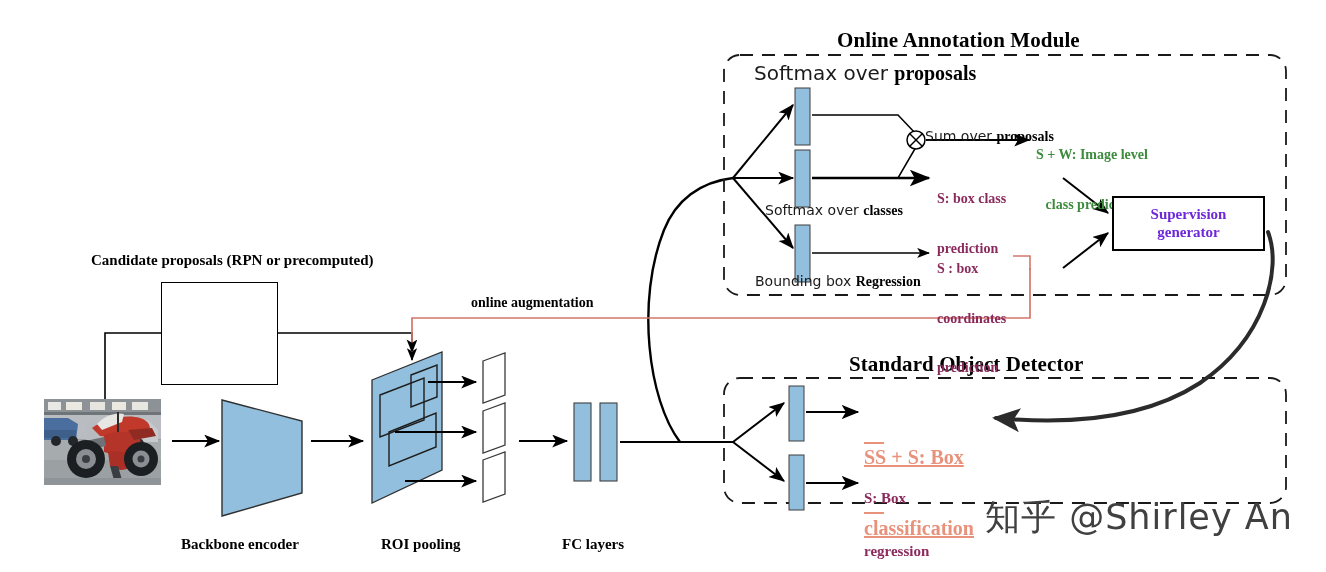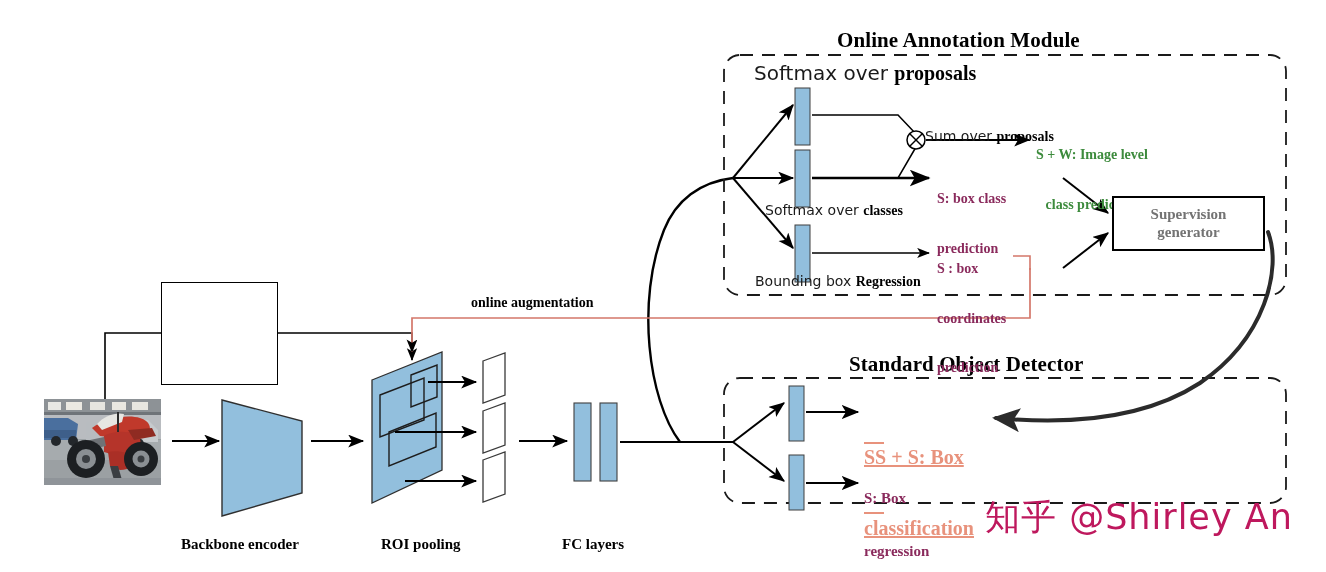--- a/index.html
+++ b/index.html
@@ -85,30 +85,30 @@
     border: 2px solid #000;
     background: #fff;
     box-sizing: border-box;
     display: flex;
     align-items: center;
     justify-content: center;
     flex-direction: column;
     font-family: "Liberation Serif", serif;
     font-weight: bold;
     font-size: 15px;
-    color: #737373;
+    color: #6d28d9;
     line-height: 1.18;
   }
   
   #watermark {
     position: absolute;
     left: 985px; top: 494px;
     font-family: "DejaVu Sans", sans-serif;
     font-size: 35px;
-    color: #be185d;
+    color: #404040;
     letter-spacing: 1px;
     white-space: pre;
   }
 </style>
 </head>
 <body>
 
 <div id="stage">
 
   <svg class="layer" viewBox="0 0 1326 572">
@@ -269,20 +269,21 @@
 
     <line x1="806" y1="412" x2="858" y2="412" stroke="#000" stroke-width="2.2" marker-end="url(#ah)"></line>
     <line x1="806" y1="483" x2="858" y2="483" stroke="#000" stroke-width="2.2" marker-end="url(#ah)"></line>
 
     <path d="M1268,232 C1282,268 1266,338 1200,383 C1140,422 1060,424 996,418" fill="none" stroke="#2b2b2b" stroke-width="4" stroke-linecap="round" marker-end="url(#ah-fat)"></path>
   </svg>
 
   <div class="lbl title" style="left:837px; top:28px;">Online Annotation Module</div>
   <div class="lbl title" style="left:849px; top:352px;">Standard Object Detector</div>
 
+  <div class="lbl serif-b" style="left:91px; top:252px; font-size:15px;">Candidate proposals (RPN or precomputed)</div>
   <div class="lbl serif-b" style="left:181px; top:536px; font-size:15px;">Backbone encoder</div>
   <div class="lbl serif-b" style="left:381px; top:536px; font-size:15px;">ROI pooling</div>
   <div class="lbl serif-b" style="left:562px; top:536px; font-size:15px;">FC layers</div>
   <div class="lbl serif-b" style="left:471px; top:295px; font-size:14px;">online augmentation</div>
 
   <div class="lbl sans" style="left:754px; top:62px; font-size:20px;"><span>Softmax over </span><span class="em">proposals</span></div>
 
   <div class="lbl sans" style="left:765px; top:202px; font-size:14px;"><span>Softmax over </span><span class="em">classes</span></div>
 
   <div class="lbl sans" style="left:755px; top:273px; font-size:14px;"><span>Bounding box </span><span class="em">Regression</span></div>

